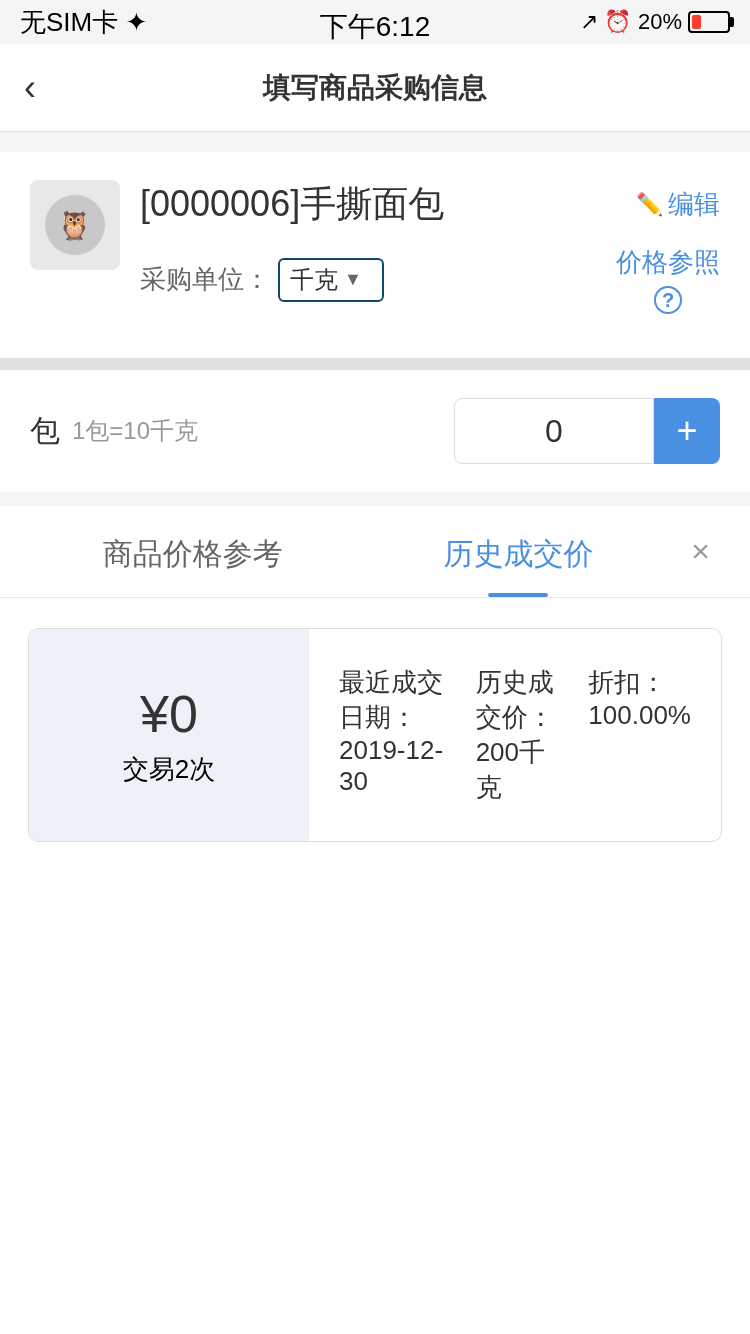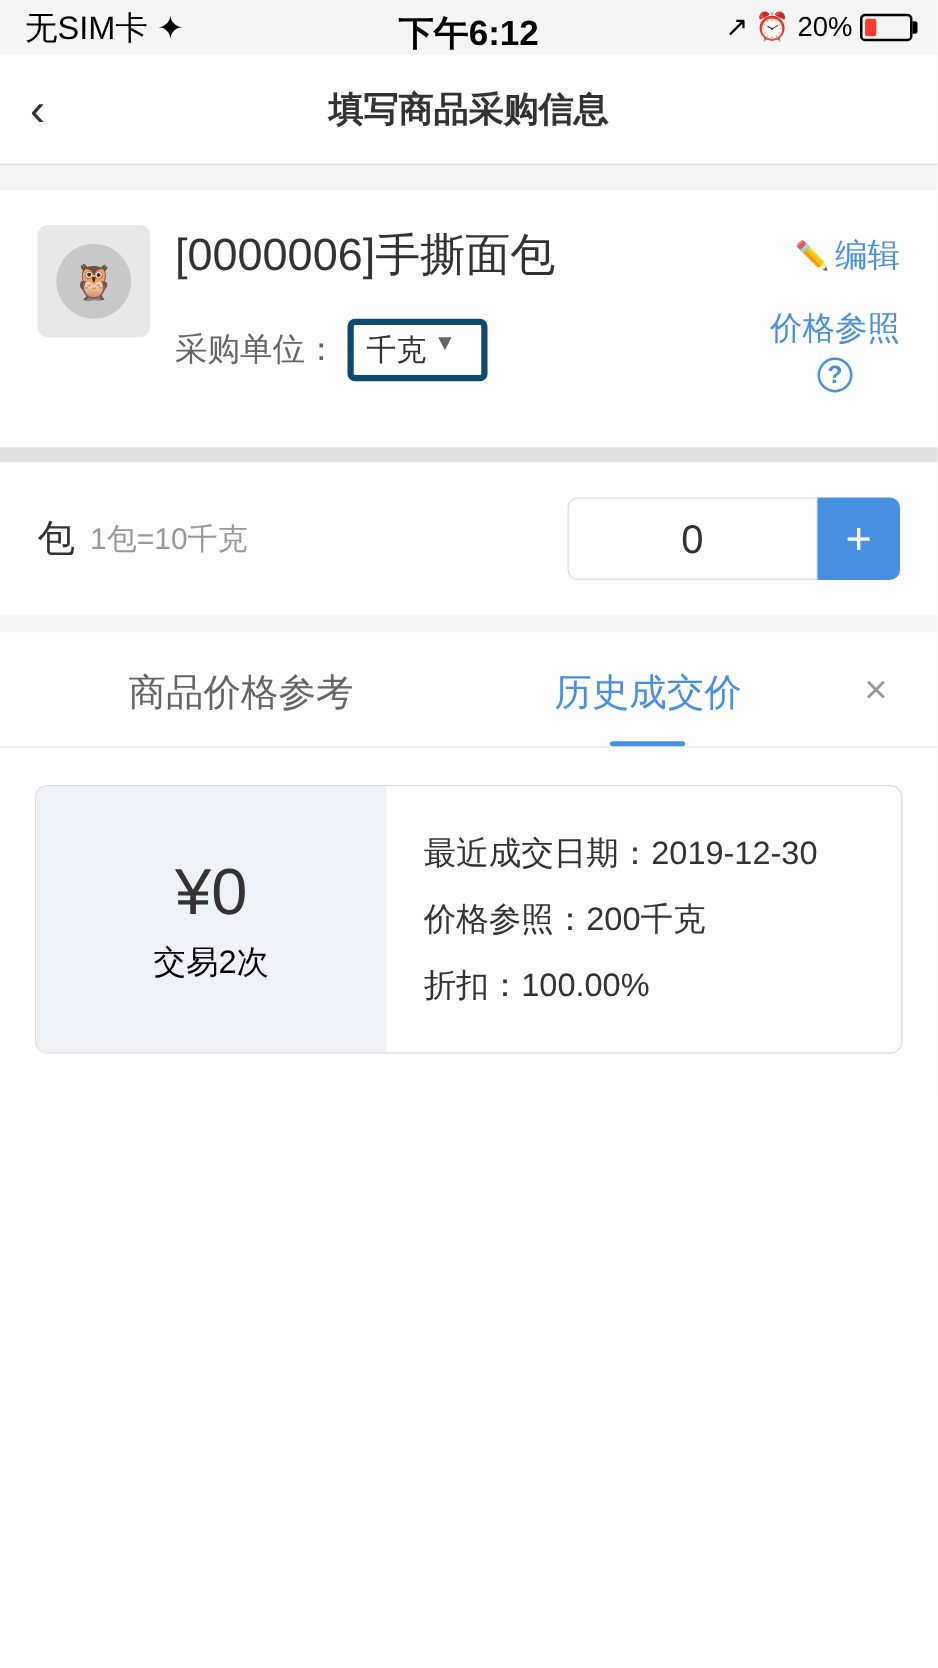--- a/index.html
+++ b/index.html
@@ -22,21 +22,21 @@
       justify-content: space-between;
       padding: 0 20px;
     }
     .status-left {
       font-size: 26px;
       font-weight: 500;
       color: #000;
     }
     .status-center {
       font-size: 28px;
-      font-weight: 700;
+      font-weight: 400;
       color: #000;
       position: absolute;
       left: 50%;
       transform: translateX(-50%);
       top: 8px;
       text-align: center;
     }
     .status-right {
       display: flex;
       align-items: center;
@@ -162,28 +162,29 @@
       justify-content: space-between;
     }
     .unit-label {
       font-size: 26px;
       color: #666;
       display: flex;
       align-items: center;
       gap: 8px;
     }
     .unit-select {
-      border: 5px solid #0c4a6e;
+      border: 2px solid #0c4a6e;
       border-radius: 6px;
       padding: 4px 20px 4px 10px;
       font-size: 24px;
       color: #333;
       background: #fff;
       position: relative;
       display: flex;
+      align-items: center;
       gap: 6px;
     }
     .unit-select-arrow {
       font-size: 18px;
       color: #666;
     }
     .price-ref {
       font-size: 26px;
       color: #4a90e2;
       display: flex;
@@ -332,21 +333,21 @@
     }
     .history-price-count {
       font-size: 26px;
       color: #000000;
       margin-top: 8px;
     }
     .history-price-right {
       flex: 1;
       padding: 36px 30px;
       display: flex;
-      flex-direction: column;
+      flex-direction: row;
       justify-content: flex-start;
       gap: 18px;
     }
     .history-detail-row {
       font-size: 26px;
       color: #333;
     }
 
     
     .content-bottom {
@@ -436,21 +437,21 @@
   <div class="history-card">
     <div class="history-price-left">
       <span class="history-price-value">¥0</span>
       <span class="history-price-count">交易2次</span>
     </div>
     <div class="history-price-right">
       <div class="history-detail-row">
         <span>最近成交日期：</span><span>2019-12-30</span>
       </div>
       <div class="history-detail-row">
-        <span>价格参照：</span><span>200千克</span>
+        <span>历史成交价：</span><span>200千克</span>
       </div>
       <div class="history-detail-row">
         <span>折扣：</span><span>100.00%</span>
       </div>
     </div>
   </div>
 
   <div class="content-bottom"></div>
 </div>
 

